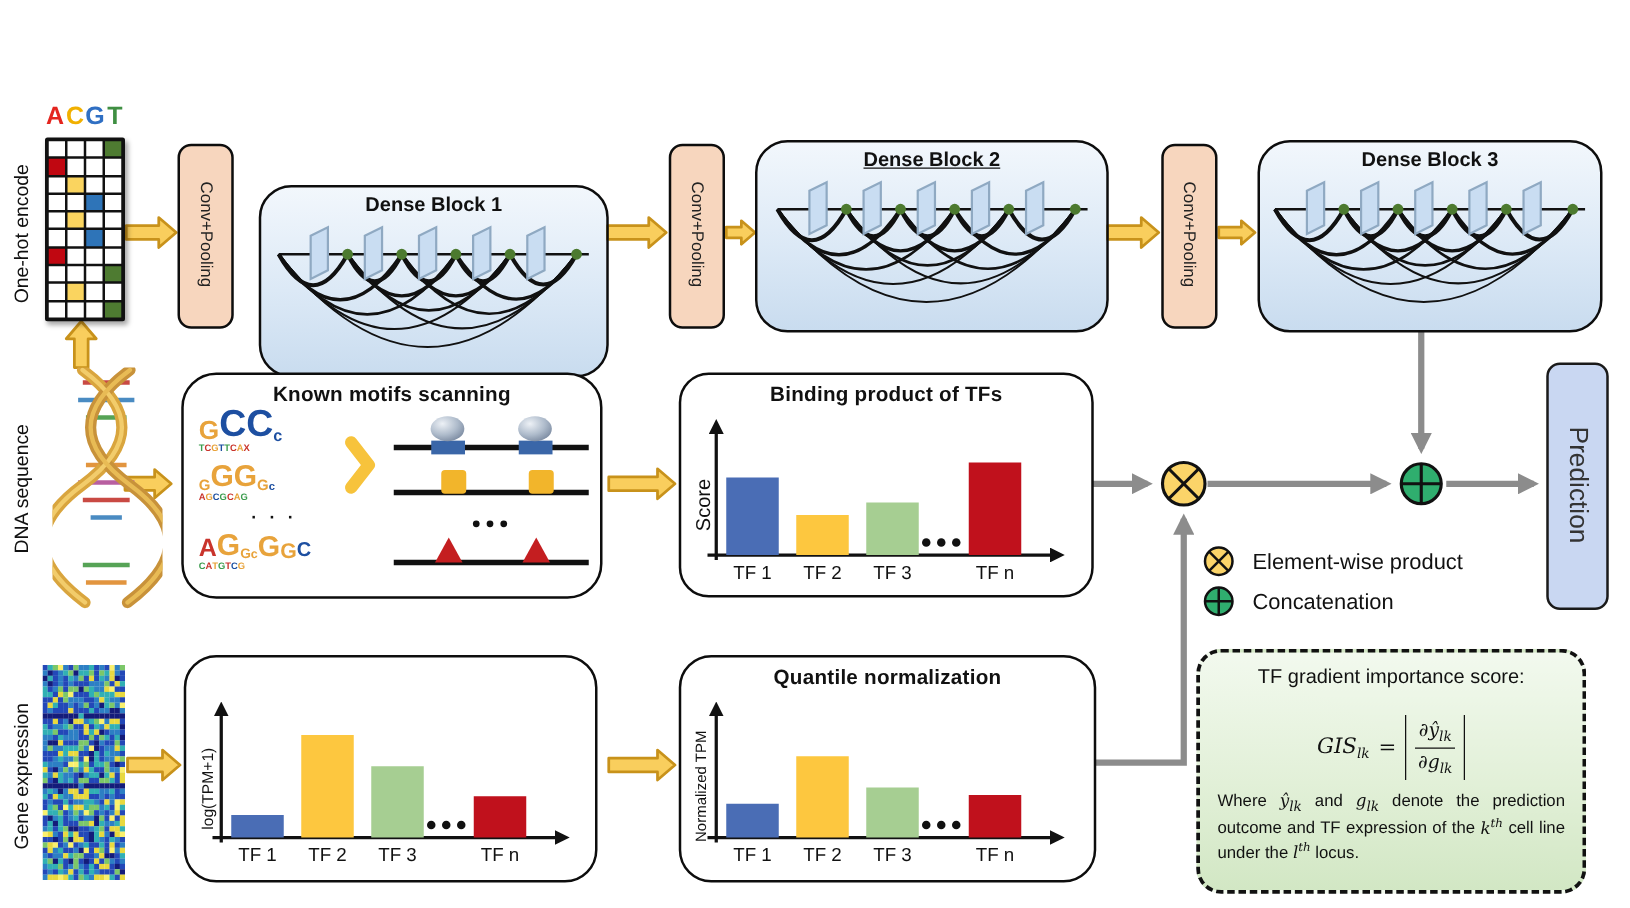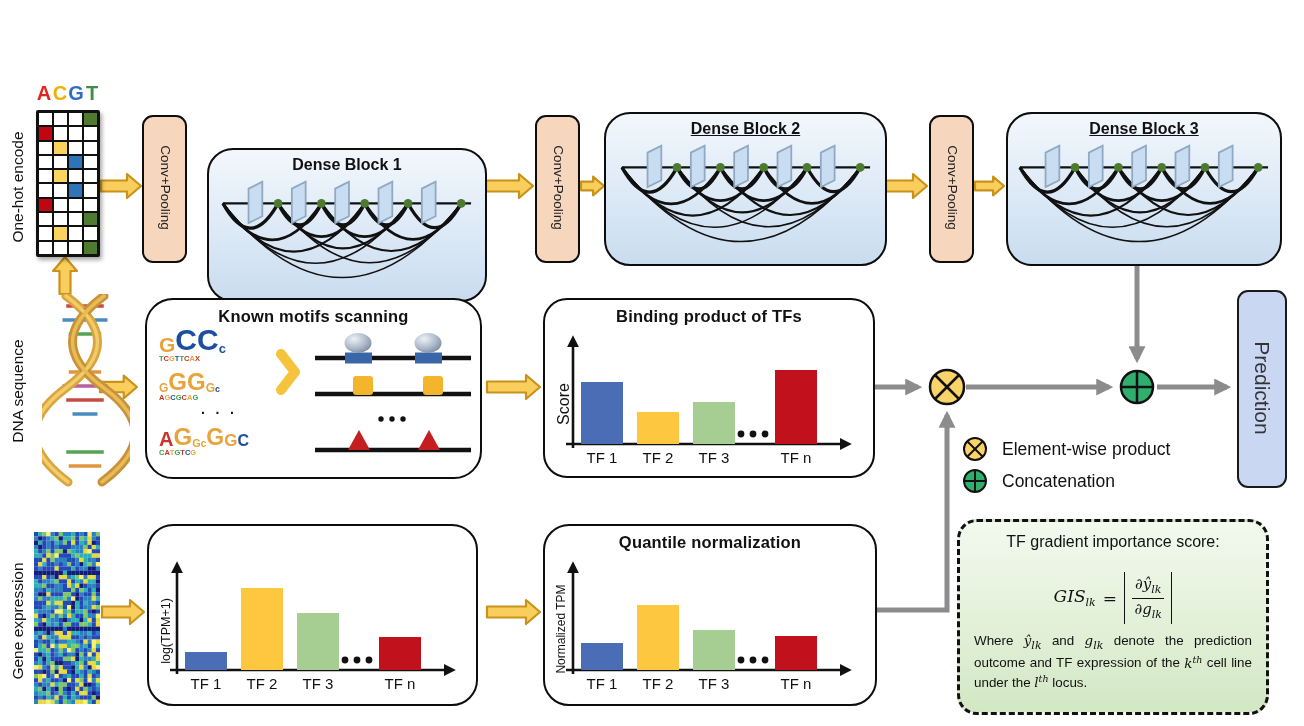--- a/index.html
+++ b/index.html
@@ -227,21 +227,21 @@
         <polygon points="118,11 132,4 132,39 118,46" fill="#C9DDF2" stroke="#8FA9C2" stroke-width="1.8"></polygon>
         <polygon points="162,11 176,4 176,39 162,46" fill="#C9DDF2" stroke="#8FA9C2" stroke-width="1.8"></polygon>
         <polygon points="206,11 220,4 220,39 206,46" fill="#C9DDF2" stroke="#8FA9C2" stroke-width="1.8"></polygon>
         <circle cx="60" cy="26" r="4.4" fill="#4C7A2F"></circle>
         <circle cx="104" cy="26" r="4.4" fill="#4C7A2F"></circle>
         <circle cx="148" cy="26" r="4.4" fill="#4C7A2F"></circle>
         <circle cx="192" cy="26" r="4.4" fill="#4C7A2F"></circle>
         <circle cx="246" cy="26" r="4.4" fill="#4C7A2F"></circle>
       </svg>
   </div>
-  <div class="dense-block" style="left:1006px;top:112px;width:272px;text-decoration:underline;">
+  <div class="dense-block" style="left:1006px;top:112px;width:272px;">
     <div class="db-title">Dense Block 3</div>
     <svg class="db-net" width="256" height="112" viewBox="0 0 260 106">
         <line x1="4" y1="26" x2="256" y2="26" stroke="#111" stroke-width="2.2"></line>
         <path d="M4,26 Q32,76.24000000000001 60,26" fill="none" stroke="#111" stroke-width="3.3"></path>
         <path d="M4,26 Q54,100 104,26" fill="none" stroke="#111" stroke-width="2.75"></path>
         <path d="M4,26 Q76,123.76 148,26" fill="none" stroke="#111" stroke-width="2.1999999999999997"></path>
         <path d="M4,26 Q98,147.52 192,26" fill="none" stroke="#111" stroke-width="1.6499999999999997"></path>
         <path d="M4,26 Q125,176.68 246,26" fill="none" stroke="#111" stroke-width="1.5"></path>
         <path d="M60,26 Q82,69.76 104,26" fill="none" stroke="#111" stroke-width="3.3"></path>
         <path d="M60,26 Q104,93.52000000000001 148,26" fill="none" stroke="#111" stroke-width="2.75"></path>

